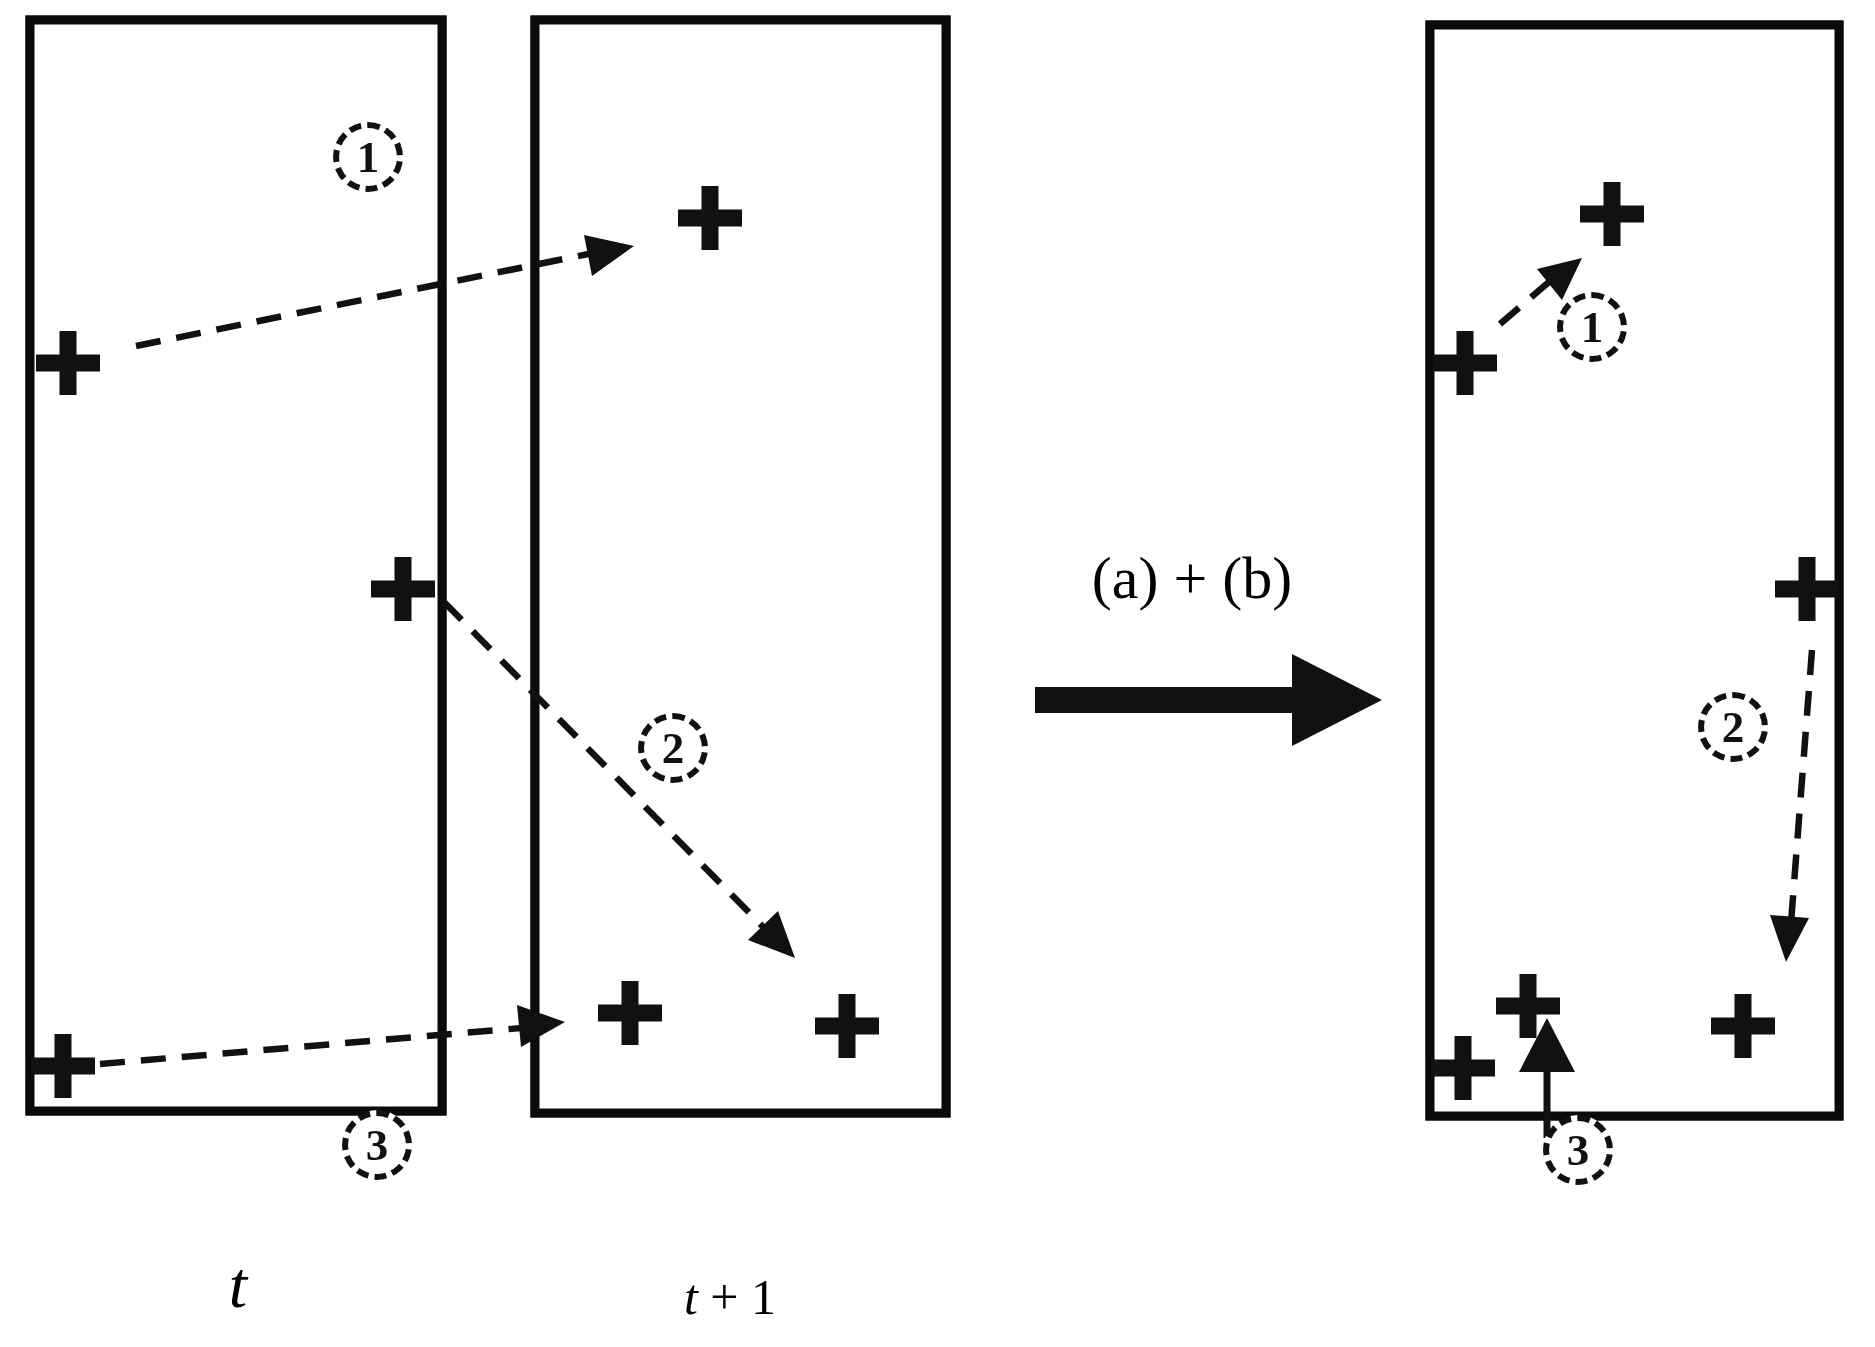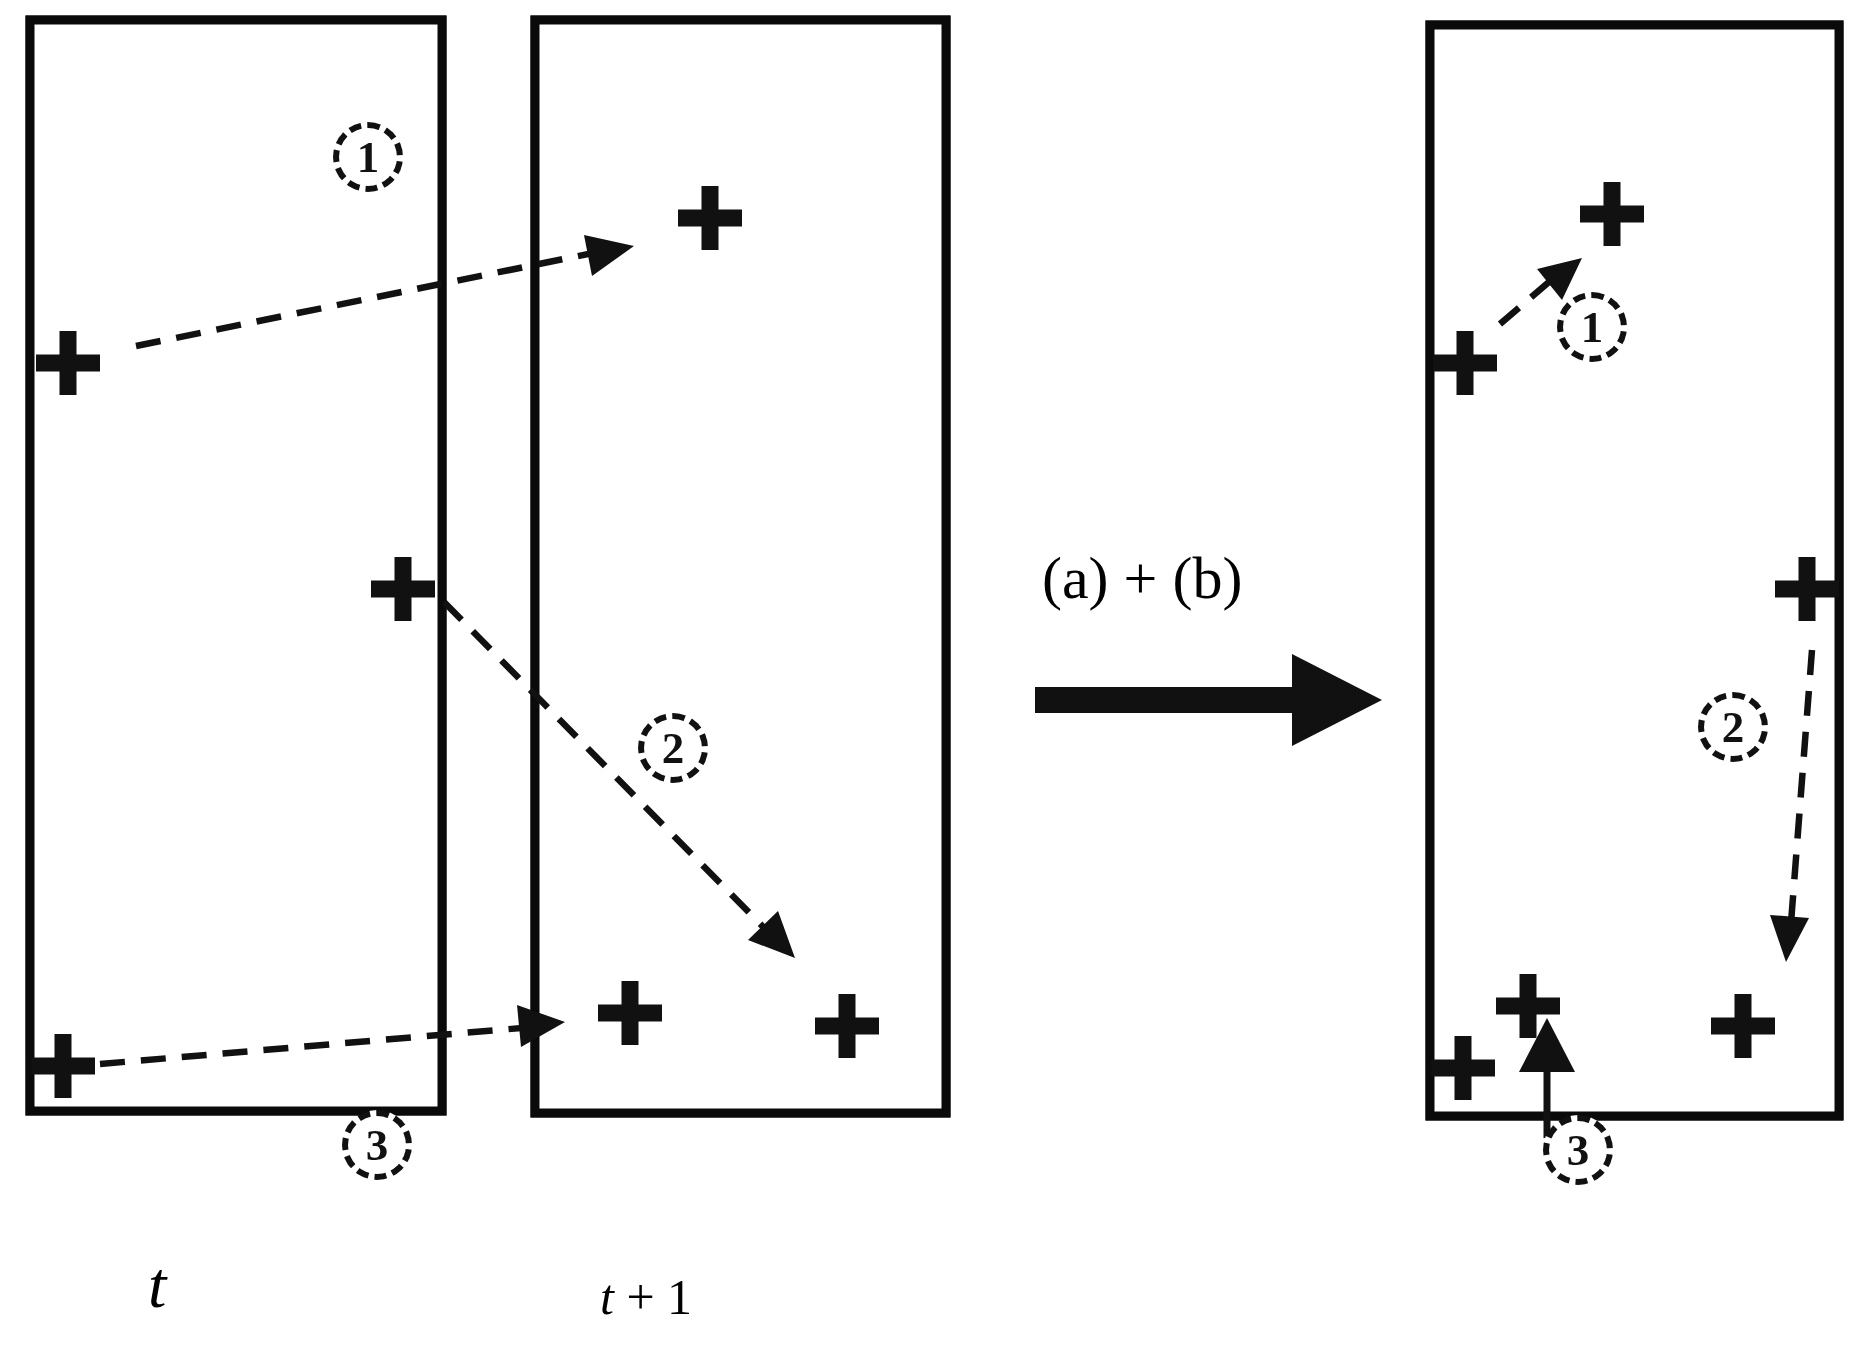--- a/index.html
+++ b/index.html
@@ -9,21 +9,21 @@
   .panel{fill:#ffffff;stroke:#0a0a0a;stroke-width:9;}
   .blob{stroke:#1a1a1a;stroke-width:4;stroke-dasharray:10 6;}
   .match{fill:none;stroke:#111111;stroke-width:6.5;stroke-dasharray:25 16;}
   .stem{fill:none;stroke:#111111;stroke-width:7;}
   .ahead{fill:#111111;stroke:none;}
   .cross{fill:none;stroke:#111111;stroke-width:17;}
   .bigarrow{fill:#111111;stroke:none;}
   .badge{position:absolute;width:70px;height:70px;box-sizing:border-box;border:6px dashed #111111;
          border-radius:50%;background:#ffffff;display:flex;align-items:center;justify-content:center;
          font-weight:bold;font-size:45px;color:#111111;font-family:"Liberation Serif",serif;}
-  .cap{position:absolute;color:#000000;text-align:left;font-family:"Liberation Serif",serif;}
+  .cap{position:absolute;color:#000000;text-align:center;font-family:"Liberation Serif",serif;}
   .cap .it{font-style:italic;}
   #cap-t{left:148px;top:1240px;width:180px;height:90px;line-height:90px;font-size:66px;font-style:italic;}
   #cap-t1{left:600px;top:1252px;width:260px;height:90px;line-height:90px;font-size:50px;}
   #cap-ov{left:1501px;top:1246px;width:340px;height:90px;line-height:90px;font-size:62px;}
   #xform-label{left:1042px;top:540px;width:300px;height:76px;line-height:76px;font-size:60px;}
 </style>
 </head>
 <body>
 
 <div class="stage">

